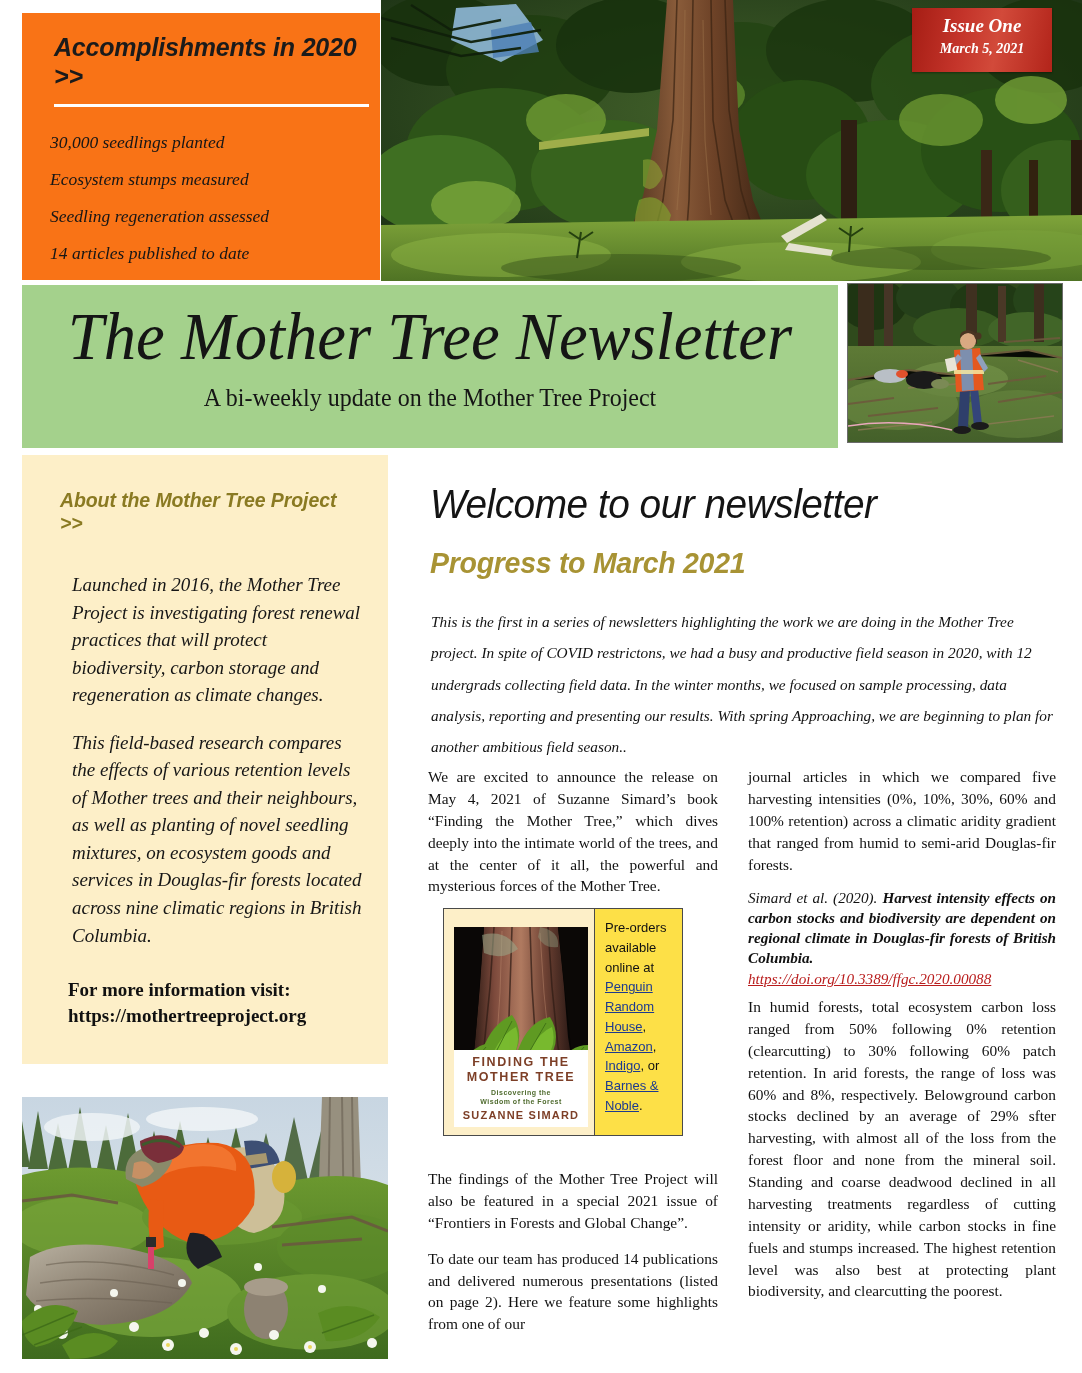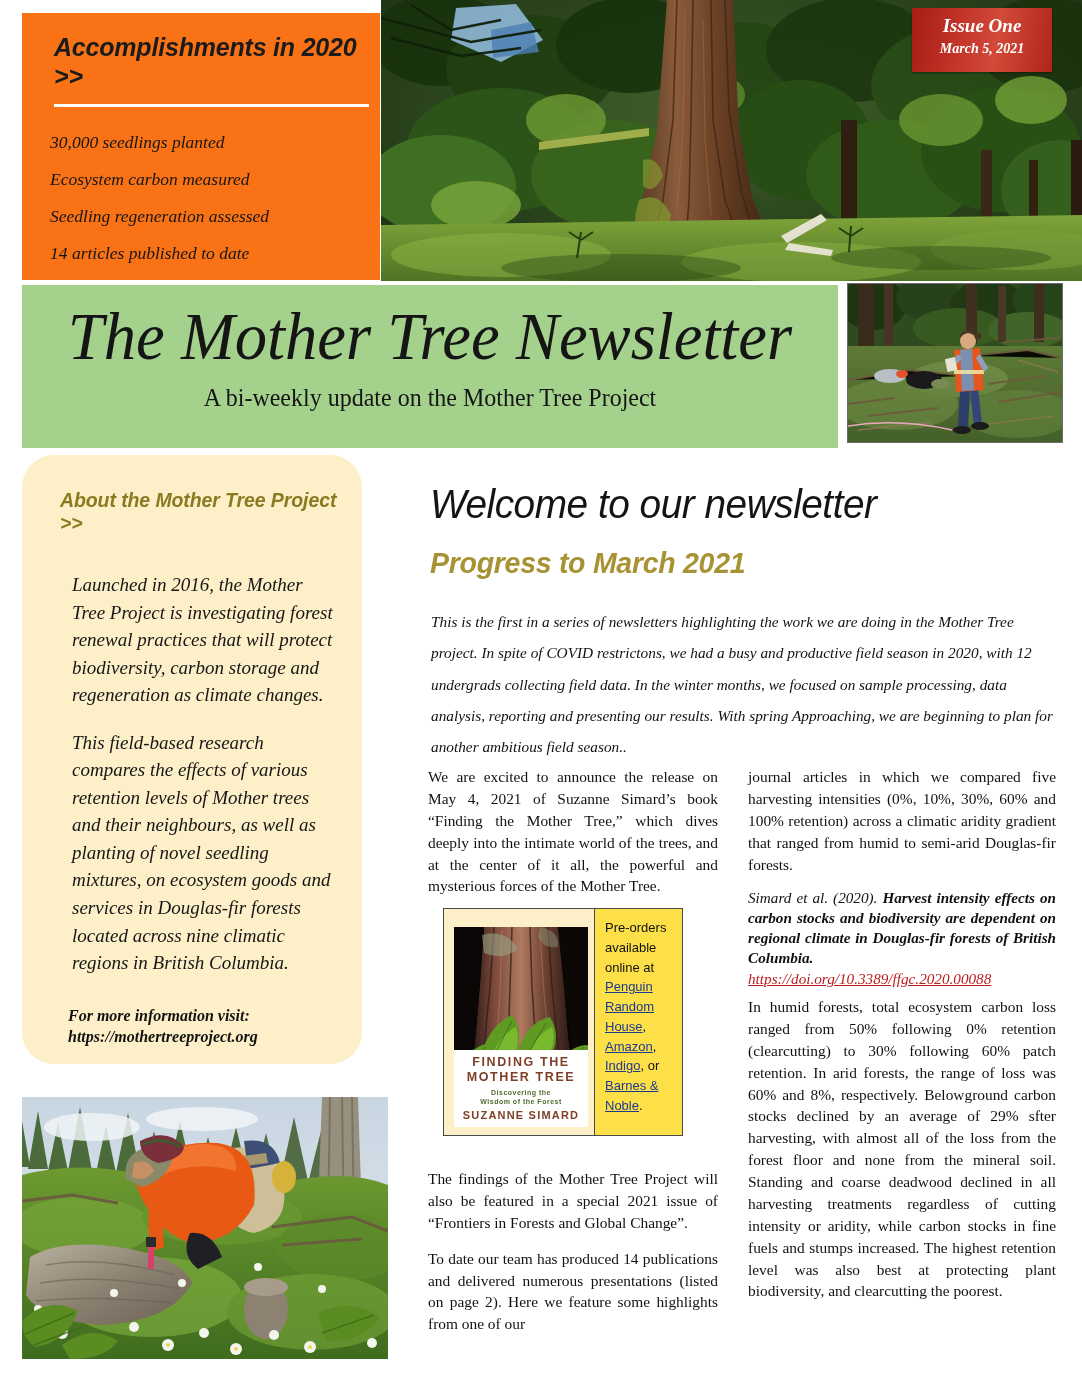--- a/index.html
+++ b/index.html
@@ -115,25 +115,24 @@
     border: 1px solid #6b6b6b;
     overflow: hidden;
     background: #4a5a30;
     box-sizing: border-box;
   }
 
   
   .sidebar {
     position: absolute;
     left: 22px; top: 455px;
-    width: 340px; height: 609px;
+    width: 366px; height: 609px;
     background: #fdefc8;
     box-sizing: border-box;
     padding: 34px 24px 16px 24px;
-    border-radius: 32px;
   }
   .sidebar-title {
     font-family: "Liberation Sans", sans-serif;
     font-style: italic;
     font-weight: bold;
     font-size: 19.5px;
     color: #8a7a22;
     letter-spacing: -0.1px;
     margin: 0 0 0 14px;
   }
@@ -144,26 +143,25 @@
     font-family: "Liberation Serif", serif;
     font-style: italic;
     font-size: 19px;
     line-height: 1.45;
     color: #161616;
     margin: 0 0 20px 0;
   }
   .sidebar-contact {
     font-family: "Liberation Serif", serif;
     font-weight: bold;
-    font-size: 16px;
+    font-size: 19px;
     line-height: 1.35;
     color: #111111;
     margin: 28px 0 0 22px;
     white-space: pre-line;
-    font-style: italic;
   }
   .sidebar-photo {
     position: absolute;
     left: 22px; top: 1097px;
     width: 366px; height: 262px;
     overflow: hidden;
     background: #3d5224;
   }
 
   
@@ -326,21 +324,21 @@
   }
 </style>
 </head>
 <body>
 
 <div class="accomplishments-panel">
   <div class="accomplishments-title">Accomplishments in 2020 &gt;&gt;</div>
   <div class="accomplishments-rule"></div>
   <ul class="accomplishments-list">
     <li>30,000 seedlings planted</li>
-    <li>Ecosystem carbon measured</li>
+    <li>Ecosystem stumps measured</li>
     <li>Seedling regeneration assessed</li>
     <li>14 articles published to date</li>
     <li>Suzanne’s book,“Finding the Mother Tree”
 to be published May 4, 2021</li>
   </ul>
 </div>
 
 <div class="hero-photo">
   <svg width="701" height="281" viewBox="0 0 701 281" xmlns="http://www.w3.org/2000/svg">
     <defs>

